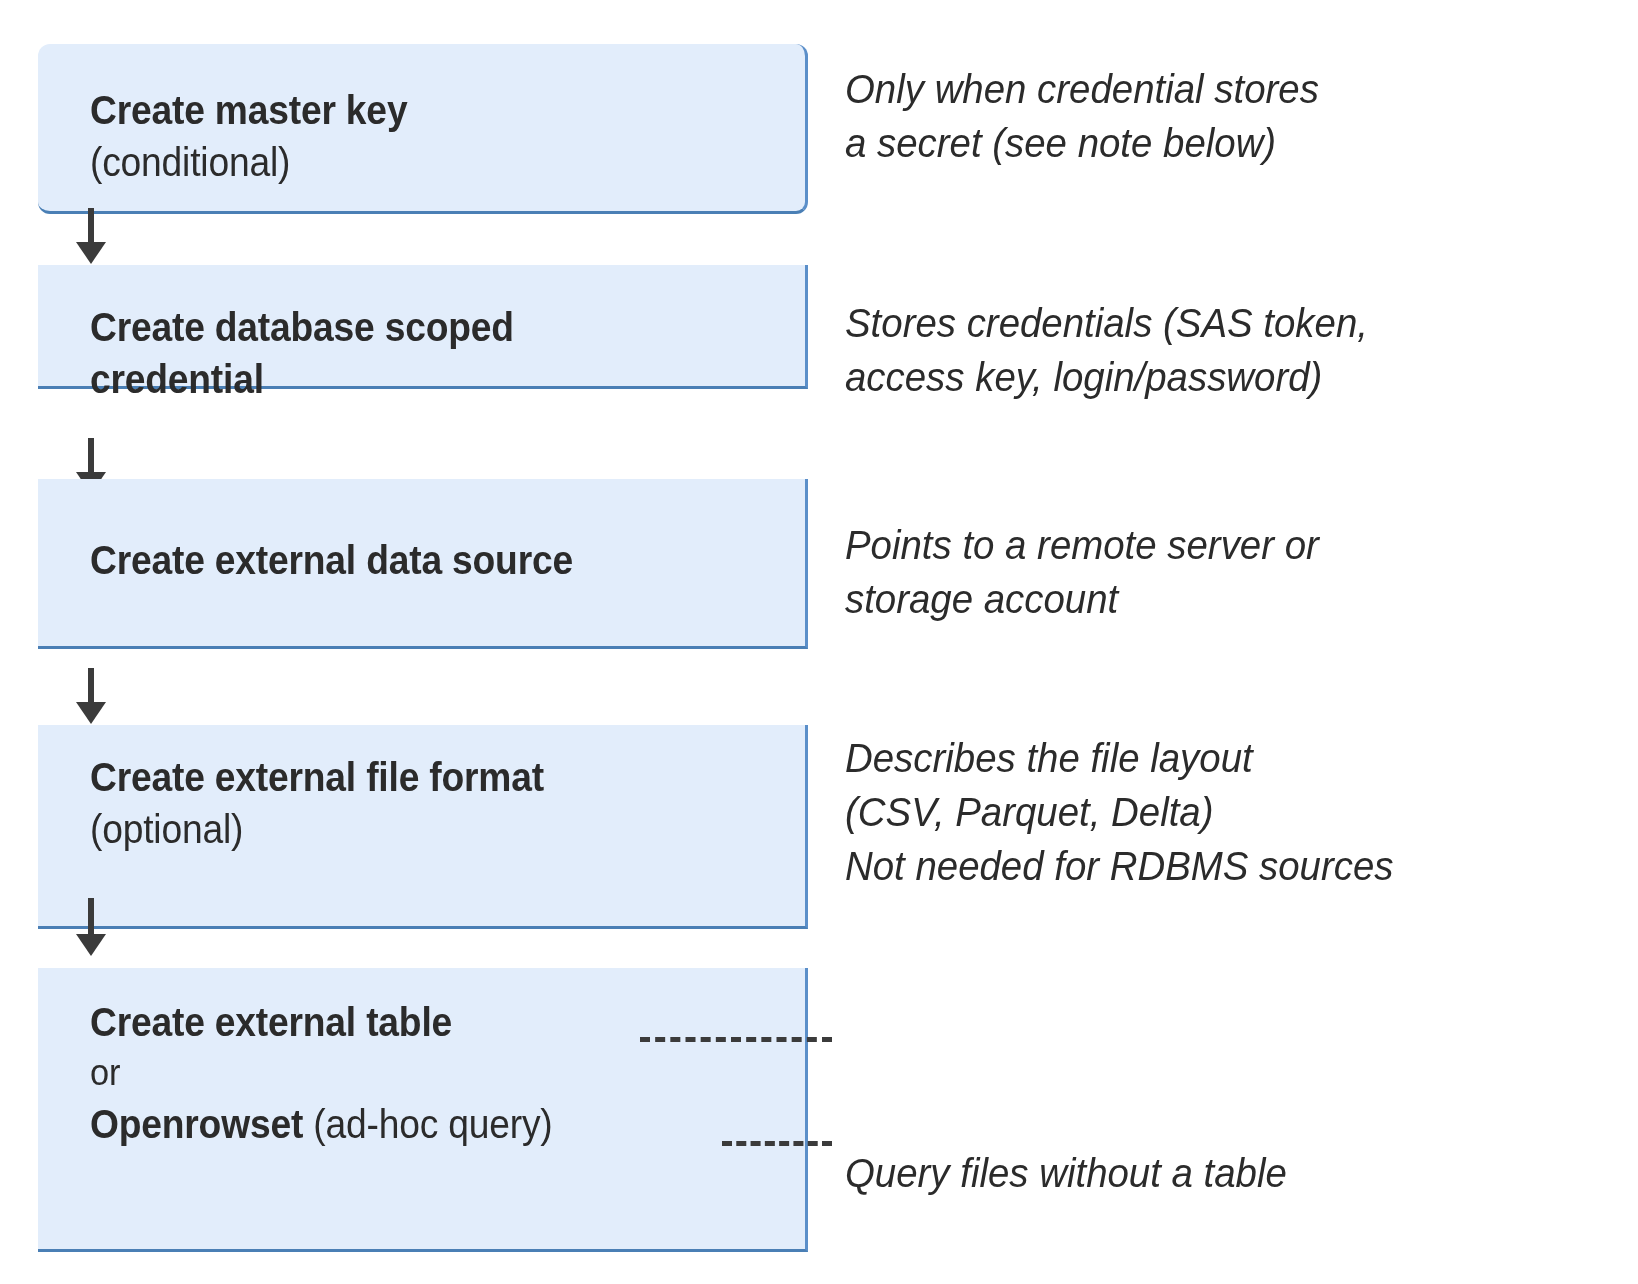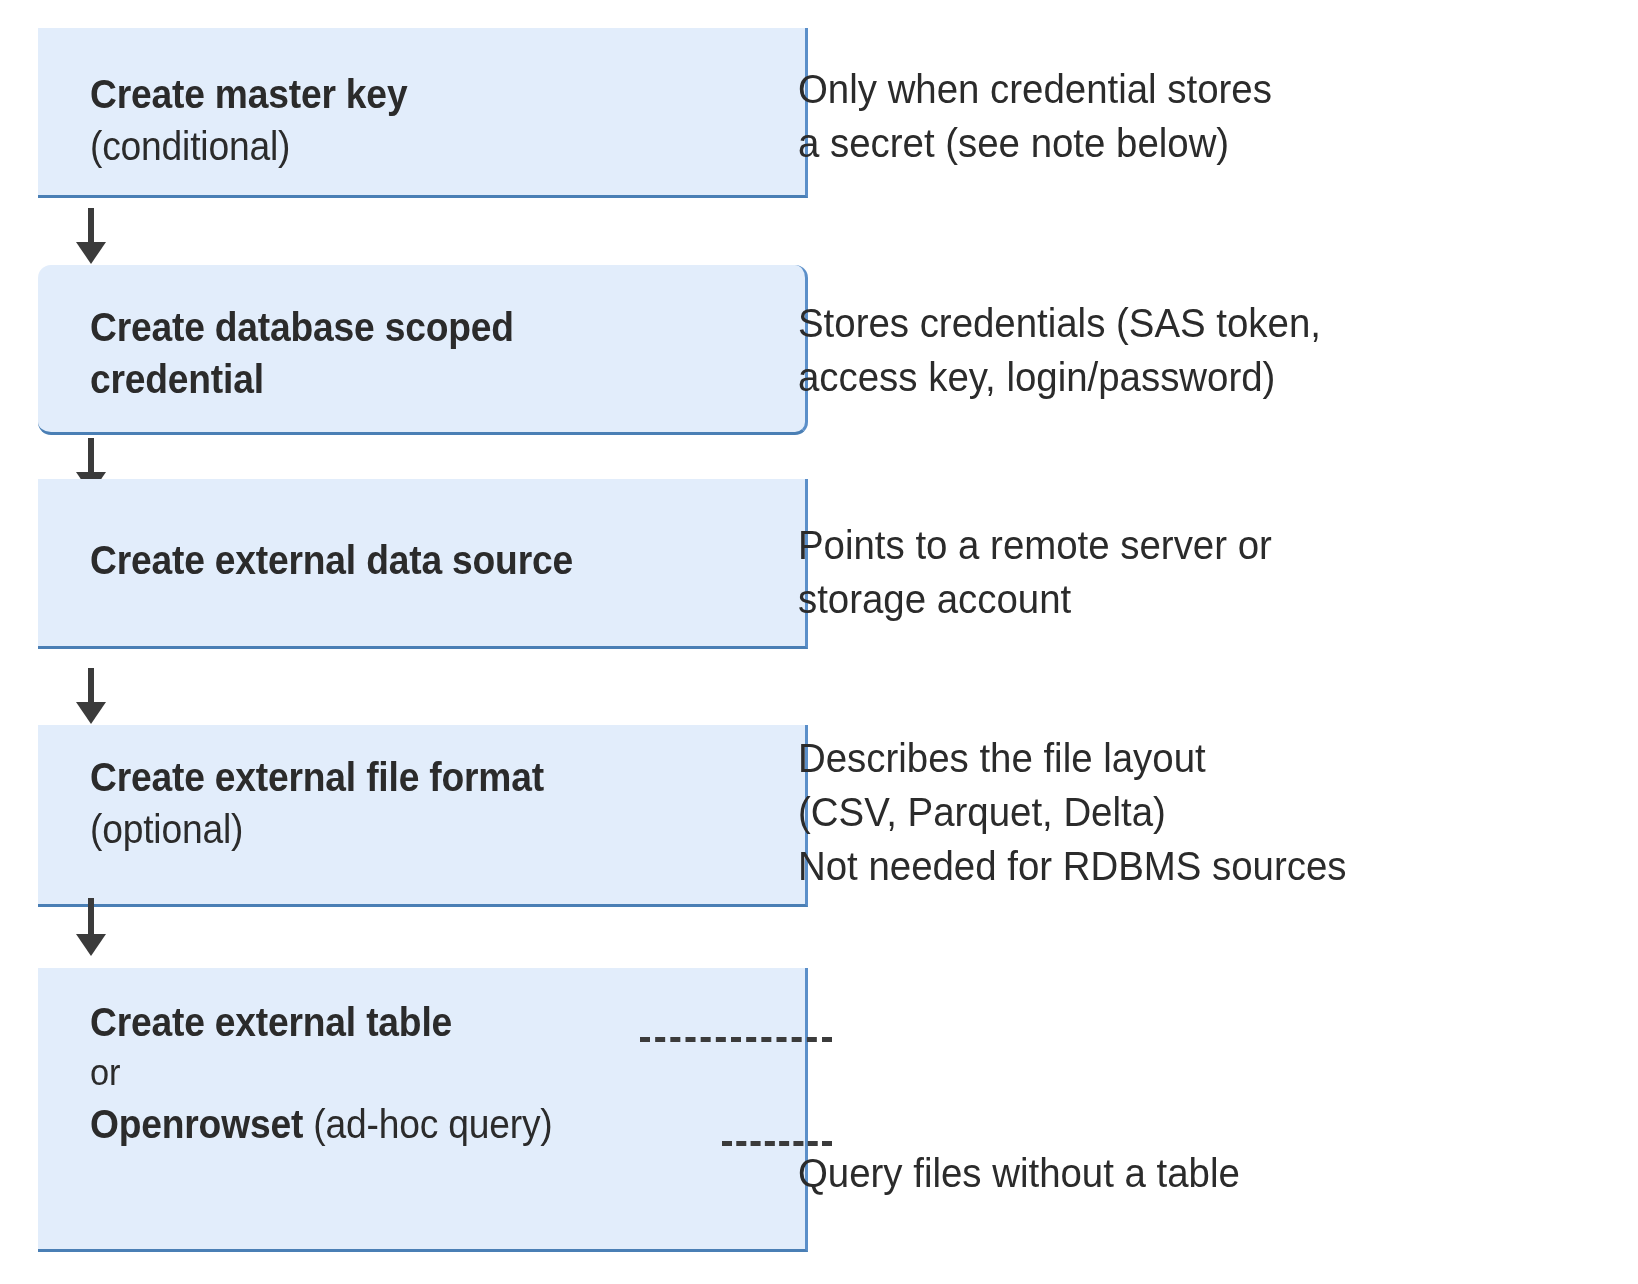--- a/index.html
+++ b/index.html
@@ -43,26 +43,27 @@
     font-weight:normal;
     font-size:40px;
     line-height:52px;
     transform:scaleX(0.93);
     transform-origin:left center;
   }
 
   
   .note{
     position:absolute;
-    left:798px;
+    left:845px;
     font-size:40px;
     line-height:54px;
     font-weight:normal;
     color:#2b2b2b;
     white-space:nowrap;
+    font-style:italic;
   }
   .note span{display:block;transform:scaleX(0.96);transform-origin:left center;}
 
   
   .arrow{position:absolute;left:84px;width:14px;}
   .arrow .stem{
     position:absolute;left:4px;top:0;width:6px;background:#3b3b3b;
   }
   .arrow .head{
     position:absolute;left:-8px;width:0;height:0;
@@ -76,36 +77,36 @@
     position:absolute;
     height:0;
     border-top:5px dashed #3b3b3b;
   }
 </style>
 </head>
 <body>
 
 <div class="canvas">
 
-  <div class="box" style="top:28px;height:170px;">
+  <div class="box" style="top:44px;height:170px;border-radius:12px;">
     <div class="box-inner" style="top:40px;">
       <span class="line b">Create master key</span>
       <span class="line n">(conditional)</span>
     </div>
   </div>
   <div class="note" style="top:62px;">
     <span>Only when credential stores</span>
     <span>a secret (see note below)</span>
   </div>
   <div class="arrow" style="top:208px;height:56px;">
     <div class="stem" style="height:36px;"></div>
     <div class="head" style="top:34px;"></div>
   </div>
 
-  <div class="box" style="top:265px;height:170px;border-radius:13px;">
+  <div class="box" style="top:265px;height:124px;">
     <div class="box-inner" style="top:36px;">
       <span class="line b">Create database scoped</span>
       <span class="line b">credential</span>
     </div>
   </div>
   <div class="note" style="top:296px;">
     <span>Stores credentials (SAS token,</span>
     <span>access key, login/password)</span>
   </div>
   <div class="arrow" style="top:438px;height:56px;">
@@ -120,21 +121,21 @@
   </div>
   <div class="note" style="top:518px;">
     <span>Points to a remote server or</span>
     <span>storage account</span>
   </div>
   <div class="arrow" style="top:668px;height:56px;">
     <div class="stem" style="height:36px;"></div>
     <div class="head" style="top:34px;"></div>
   </div>
 
-  <div class="box" style="top:725px;height:182px;">
+  <div class="box" style="top:725px;height:204px;">
     <div class="box-inner" style="top:26px;">
       <span class="line b">Create external file format</span>
       <span class="line n">(optional)</span>
     </div>
   </div>
   <div class="note" style="top:731px;">
     <span>Describes the file layout</span>
     <span>(CSV, Parquet, Delta)</span>
     <span>Not needed for RDBMS sources</span>
   </div>

